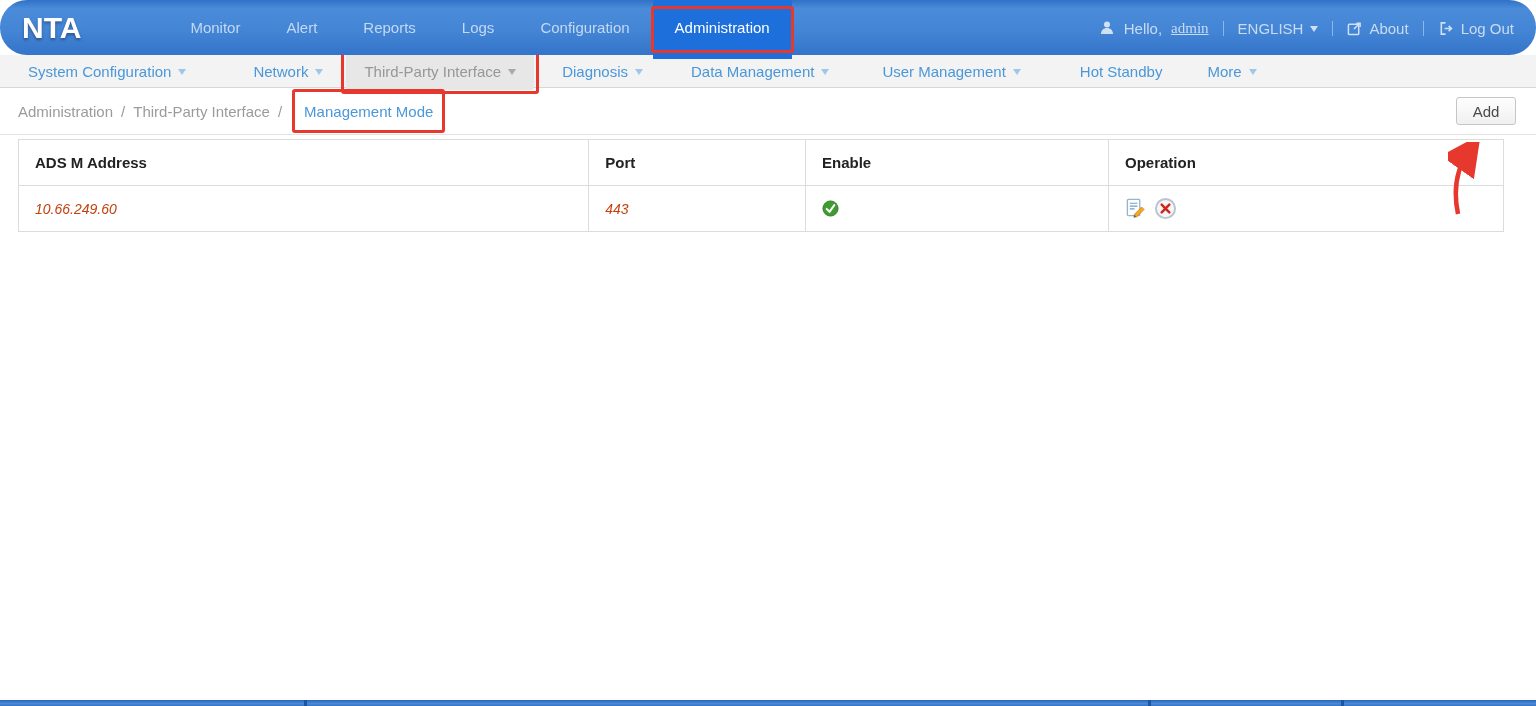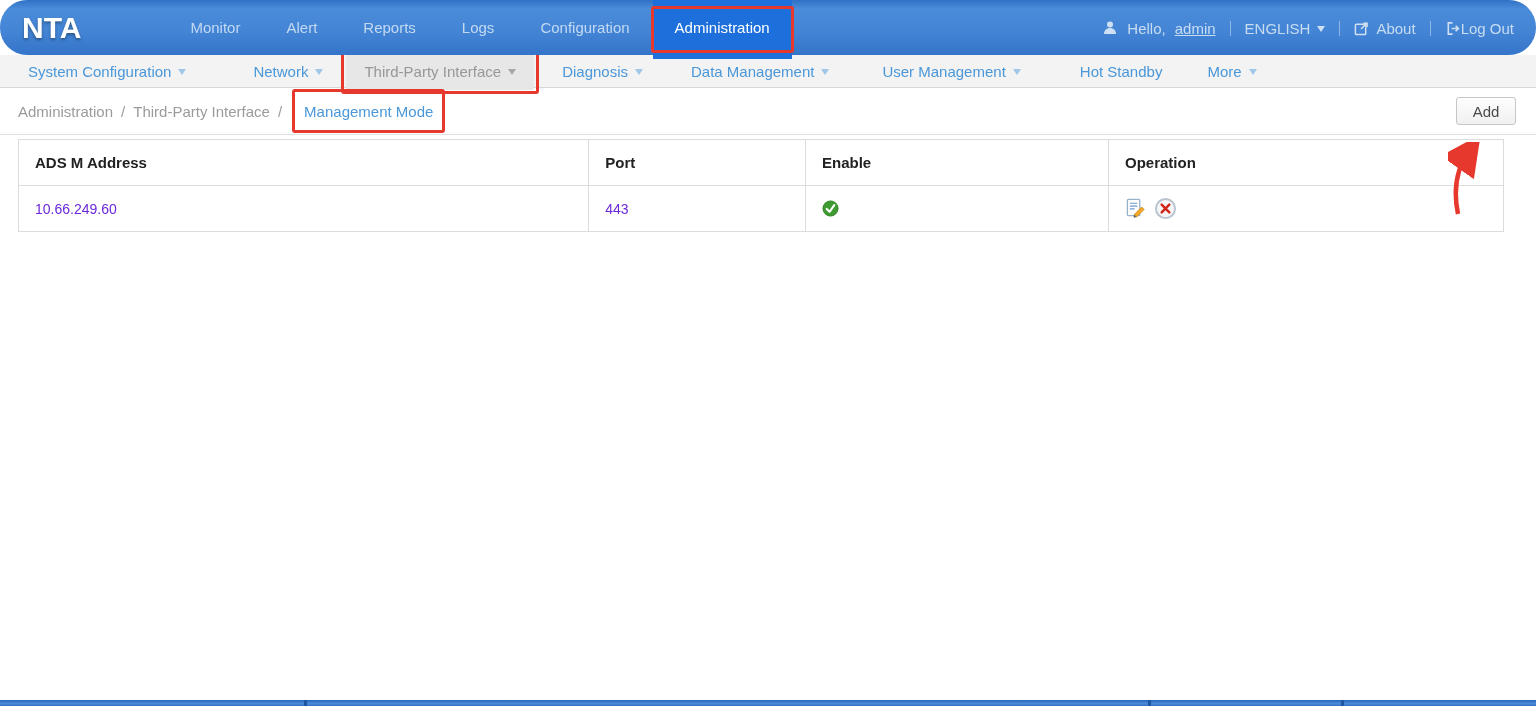--- a/index.html
+++ b/index.html
@@ -25,21 +25,21 @@
     cursor:pointer; white-space:nowrap; position:relative; height:55px;
   }
   .topnav-item.active {
     background:#1d6fdb; color:#fff; height:59px; padding:0 22px; z-index:3;
   }
   .userbar {
     margin-left:auto; margin-right:22px; height:56px;
     display:flex; align-items:center; gap:9px; color:#c8dcf1; font-size:15px; white-space:nowrap;
   }
   .userbar .vsep { width:1px; height:15px; background:rgba(255,255,255,.40); margin:0 5px; }
-  .username { text-decoration:underline; cursor:pointer; }
+  .username { text-decoration:underline; cursor:pointer;font-family:Liberation Serif, serif; }
   .caret {
     display:inline-block; width:0; height:0; margin-left:7px; position:relative; top:1px;
     border:4.5px solid transparent; border-bottom:none; border-top:6px solid #cfe0f4;
   }
 
   
   .subbar {
     position:relative; z-index:5; height:33px; background:#f3f3f3;
     border-bottom:1px solid #d7d7d7; display:flex; align-items:center; font-size:15px;
   }
@@ -75,21 +75,21 @@
   .crumb { display:flex; align-items:center; gap:8px; font-size:15px; color:#9b9b9b; }
   .crumb .part { cursor:pointer; }
   .crumb .current { color:#4a97d9; position:relative; margin-left:14px; }
   .btn-add { margin-left:auto; width:60px; height:28px;text-align:right; }
 
   
   .table-wrap { margin:4px 32px 0 18px; }
   table { width:100%; border-collapse:collapse; table-layout:fixed; }
   th,td { border:1px solid #dcdcdc; text-align:left; padding:0 16px; height:46px; }
   th { font-size:15px; font-weight:bold; color:#222; background:#fff; }
-  td { font-size:14px; color:#6d28d9; background:#fff; }
+  td { font-size:14px; color:#c2410c; background:#fff;font-style:italic; }
   .ops { display:flex; align-items:center; gap:8px; }
   .op-icon { display:inline-flex; cursor:pointer; }
 
   
   .bottombar {
     position:absolute; left:0; bottom:0; width:1536px; height:6px; z-index:20;
     background:linear-gradient(180deg,#2a66b8 0%,#3e7dcd 40%,#4a8ad8 60%,#3572c4 100%);
   }
   .bottombar .tick { position:absolute; top:0; width:3px; height:6px; background:#1d569f; }
 
@@ -141,21 +141,21 @@
       <span style="display:inline-flex;align-items:center;gap:7px;">
         <span style="display:inline-flex;">
           <svg width="15" height="15" viewBox="0 0 16 16">
               <rect x="1.5" y="3.5" width="11" height="11" rx="1" fill="none" stroke="#cfe0f4" stroke-width="1.6"></rect>
               <path d="M7.5 8.5L13.5 2.5M10 2.5h4v4" stroke="#cfe0f4" stroke-width="1.6" fill="none"></path>
             </svg>
         </span>
         <span>About</span>
       </span>
       <span class="vsep"></span>
-      <span style="display:inline-flex;align-items:center;">
+      <span style="display:inline-flex;align-items:center;gap:7px;">
         <span style="display:inline-flex;">
           <svg width="16" height="15" viewBox="0 0 16 16">
               <path d="M7.5 2H3v12h4.5" fill="none" stroke="#cfe0f4" stroke-width="1.7"></path>
               <path d="M6.5 8h7M10.8 5.2L13.8 8l-3 2.8" fill="none" stroke="#cfe0f4" stroke-width="1.7"></path>
             </svg>
         </span>
         <span>Log Out</span>
       </span>
     </div>
   </header>

